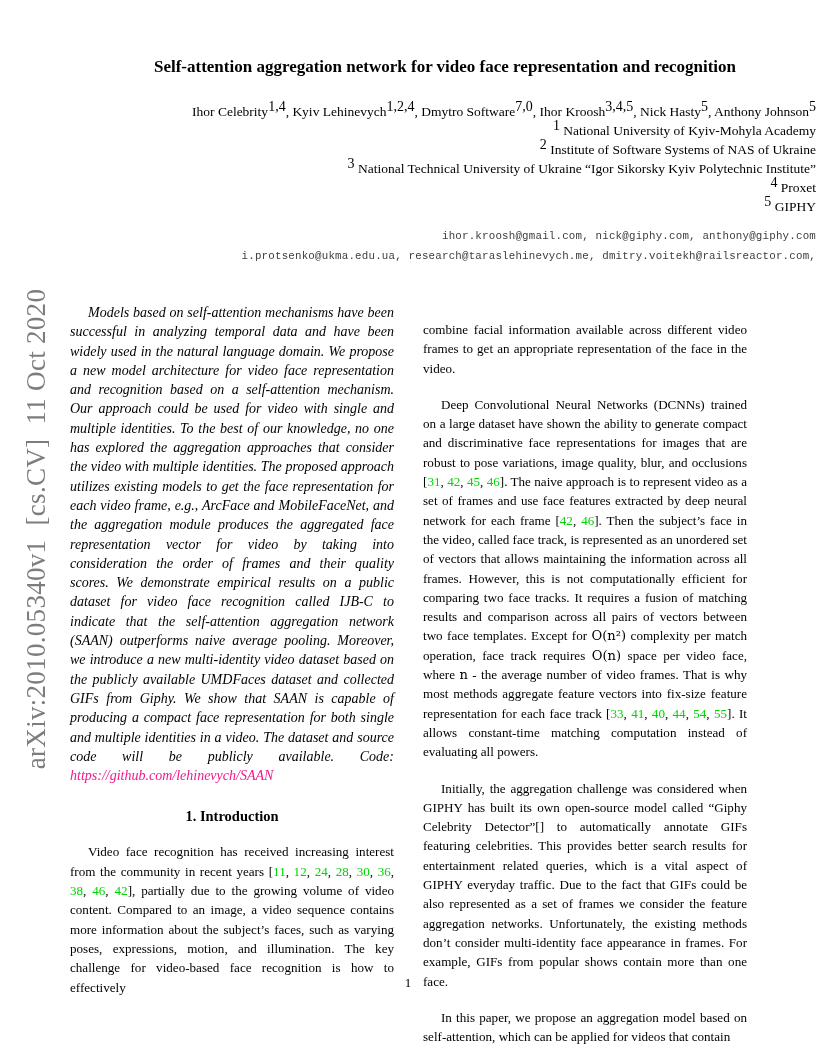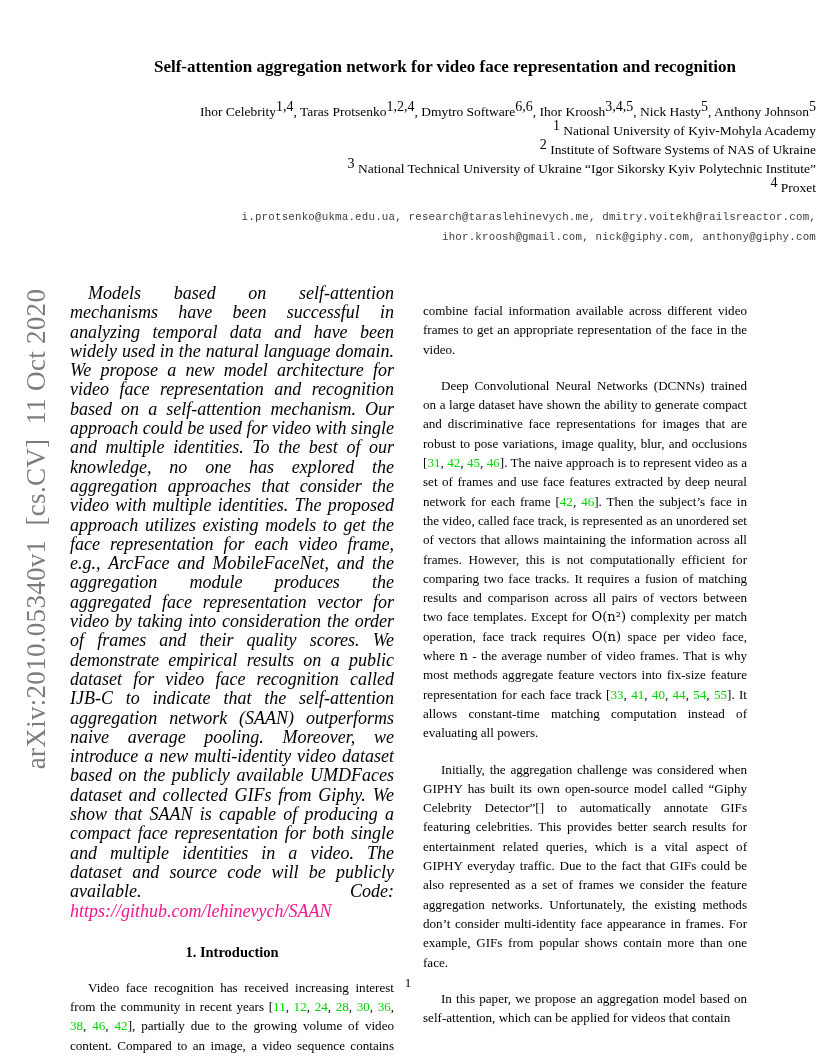--- a/index.html
+++ b/index.html
@@ -18,48 +18,49 @@
   .authors sup, .affil sup { font-size:14px; line-height:0; }
   .affiliations { margin-top:1px;margin-left:45px; }
   .affil { font-size:13.5px; line-height:19px; }
   .emails {
     margin-top:10px; font-family:"Liberation Mono","DejaVu Sans Mono",monospace;
     font-size:10.8px; line-height:20px; color:#3d3d3d; letter-spacing:0.2px;
   }
   .columns { display:flex; gap:29px; padding:37px 68px 0 70px; text-align:justify; }
   .col { width:324px; }
   .abstract-head { text-align:center; font-size:14.5px; font-weight:bold; margin:3px 0 15px; }
-  .abstract-text { font-style:italic; font-size:18px; line-height:19.3px; margin:0; }
+  .abstract-text { font-style:italic; font-size:14px; line-height:19.3px; margin:0; }
   .section-head { font-size:14.5px; font-weight:bold; margin:23px 0 13px; text-align:center; }
   .body-text { font-size:13.1px; line-height:19.3px; margin:17px 0 9px; }
   .indent { text-indent:18px; }
   .cite { color:var(--cite,#00d300); }
   a.link { color:var(--link,#f0188c); text-decoration:none; }
   .math { font-family:"DejaVu Serif", serif; }
   .page-number { position:absolute; top:975px; left:0; right:0; text-align:center; font-size:13px; }
 </style>
 </head>
 <body>
 
 <div class="page">
 
   <div class="arxiv-banner">arXiv:2010.05340v1  [cs.CV]  11 Oct 2020</div>
 
   <div class="header">
     <div class="title">Self-attention aggregation network for video face representation and recognition</div>
-    <div class="authors" id="authors"><span><span>Ihor Celebrity</span><sup>1,4</sup></span>, <span><span>Taras Protsenko</span><sup>1,2,4</sup></span>, <span><span>Dmytro Software</span><sup>6,6</sup></span>, <span><span>Ihor Kroosh</span><sup>3,4,5</sup></span>, <span><span>Nick Hasty</span><sup>5</sup></span>, <span><span>Anthony Johnson</span><sup>5</sup></span></div>
+    <div class="authors" id="authors"><span><span>Ihor Celebrity</span><sup>1,4</sup></span>, <span><span>Kyiv Lehinevych</span><sup>1,2,4</sup></span>, <span><span>Dmytro Software</span><sup>7,0</sup></span>, <span><span>Ihor Kroosh</span><sup>3,4,5</sup></span>, <span><span>Nick Hasty</span><sup>5</sup></span>, <span><span>Anthony Johnson</span><sup>5</sup></span></div>
     <div class="affiliations" id="affiliations">
         <div class="affil"><sup>1</sup> National University of Kyiv-Mohyla Academy</div>
         <div class="affil"><sup>2</sup> Institute of Software Systems of NAS of Ukraine</div>
         <div class="affil"><sup>3</sup> National Technical University of Ukraine “Igor Sikorsky Kyiv Polytechnic Institute”</div>
         <div class="affil"><sup>4</sup> Proxet</div>
+        <div class="affil"><sup>5</sup> GIPHY</div>
       </div>
     <div class="emails" id="emails">
+        <div>ihor.kroosh@gmail.com, nick@giphy.com, anthony@giphy.com</div>
         <div>i.protsenko@ukma.edu.ua, research@taraslehinevych.me, dmitry.voitekh@railsreactor.com,</div>
-        <div>ihor.kroosh@gmail.com, nick@giphy.com, anthony@giphy.com</div>
       </div>
   </div>
 
   <div class="columns">
     <div class="col">
       <p class="abstract-text indent"><span>Models based on self-attention mechanisms have been successful in analyzing temporal data and have been widely used in the natural language domain. We propose a new model architecture for video face representation and recognition based on a self-attention mechanism. Our approach could be used for video with single and multiple identities. To the best of our knowledge, no one has explored the aggregation approaches that consider the video with multiple identities. The proposed approach utilizes existing models to get the face representation for each video frame, e.g., ArcFace and MobileFaceNet, and the aggregation module produces the aggregated face representation vector for video by taking into consideration the order of frames and their quality scores. We demonstrate empirical results on a public dataset for video face recognition called IJB-C to indicate that the self-attention aggregation network (SAAN) outperforms naive average pooling. Moreover, we introduce a new multi-identity video dataset based on the publicly available UMDFaces dataset and collected GIFs from Giphy. We show that SAAN is capable of producing a compact face representation for both single and multiple identities in a video. The dataset and source code will be publicly available. Code: </span><a class="link">https://github.com/lehinevych/SAAN</a></p>
       <div class="section-head">1. Introduction</div>
       <p class="body-text indent"><span>Video face recognition has received increasing interest from the community in recent years [</span><span class="cite">11</span><span>, </span><span class="cite">12</span><span>, </span><span class="cite">24</span><span>, </span><span class="cite">28</span><span>, </span><span class="cite">30</span><span>, </span><span class="cite">36</span><span>, </span><span class="cite">38</span><span>, </span><span class="cite">46</span><span>, </span><span class="cite">42</span><span>], partially due to the growing volume of video content. Compared to an image, a video sequence contains more information about the subject’s faces, such as varying poses, expressions, motion, and illumination. The key challenge for video-based face recognition is how to effectively</span></p>
     </div>
     <div class="col" id="right-col">

